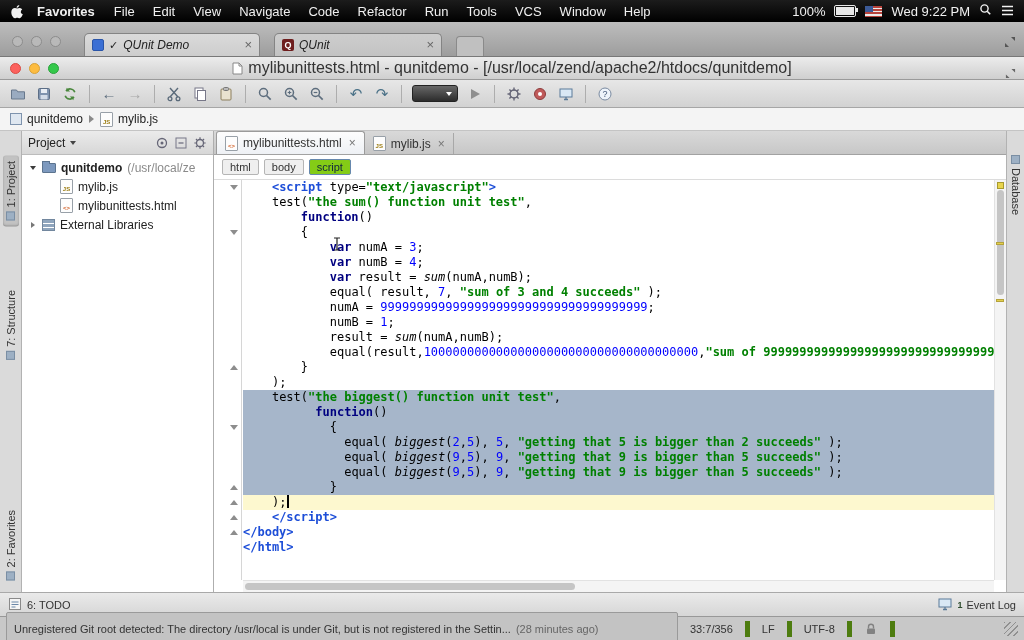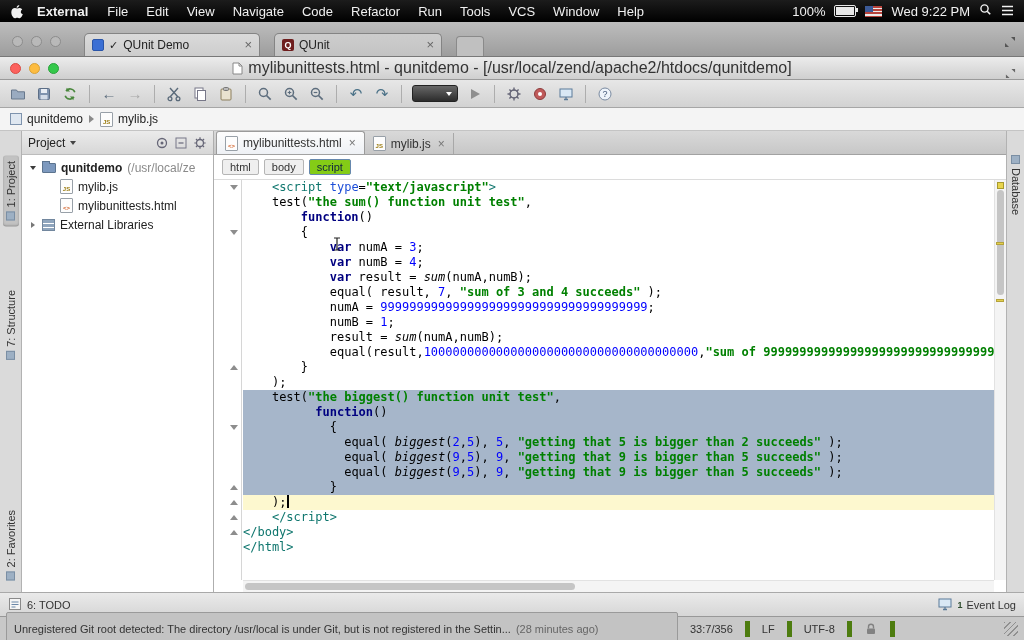--- a/index.html
+++ b/index.html
@@ -25,21 +25,21 @@
   .windots span{width:11px;height:11px;border-radius:50%;background:#b9b9b9;border:1px solid #8c8c8c;box-sizing:border-box;}
   #browser-tabs{position:absolute;left:84px;bottom:0;display:flex;align-items:flex-end;}
   .btab{height:23px;width:168px;display:flex;align-items:center;gap:5px;padding:0 7px;margin-right:14px;
     background:linear-gradient(#cdcdcd,#c3c3c3);border:1px solid #848484;border-bottom:none;
     border-radius:5px 5px 0 0;font-size:12px;color:#222;box-sizing:border-box;}
   .btab.front{background:linear-gradient(#dadada,#cdcdcd);width:176px;}
   .fav{width:12px;height:12px;border-radius:2px;flex:0 0 auto;}
   .fav-doc{background:#3b6fd4;border:1px solid #2a55a8;box-sizing:border-box;}
   .fav-q{background:#6e1d1d;color:#fff;font:bold 9px "Liberation Sans",sans-serif;display:flex;align-items:center;justify-content:center;}
   .tcheck{color:#222;font-size:11px;}
-  .btab-label{flex:1;overflow:hidden;white-space:nowrap;}
+  .btab-label{flex:1;overflow:hidden;white-space:nowrap;font-style:italic;}
   .tclose{color:#666;font-size:13px;line-height:10px;}
   .btab-stub{height:19px;width:26px;background:#c0c0c0;border:1px solid #8a8a8a;border-bottom:none;border-radius:4px 4px 0 0;}
   .expand-corner{position:absolute;right:8px;top:12px;}
   
   .titlebar{height:23px;background:linear-gradient(#ececec,#cfcfcf);border-bottom:1px solid #9a9a9a;
     position:relative;box-sizing:border-box;text-align:center;font-size:16px;color:#333;line-height:22px;}
   .lights{position:absolute;left:10px;top:6px;display:flex;gap:8px;}
   .lights span{width:11px;height:11px;border-radius:50%;box-sizing:border-box;}
   .lt-red{background:#fc615d;border:1px solid #d94c44;}
   .lt-yellow{background:#fdbc40;border:1px solid #d8a238;}
@@ -112,22 +112,22 @@
   
   .codewrap{flex:1;position:relative;overflow:hidden;background:#fff;font-family:"DejaVu Sans Mono",monospace;font-size:12px;}
   .gutter{position:absolute;left:0;top:0;width:28px;bottom:12px;background:#fff;border-right:1px solid #d6d6d6;box-sizing:border-box;}
   .fold{position:absolute;left:16px;}
   .fold-v{width:0;height:0;border-left:4px solid transparent;border-right:4px solid transparent;border-top:5px solid #8d8d8d;}
   .fold-e{width:0;height:0;border-left:4px solid transparent;border-right:4px solid transparent;border-bottom:5px solid #8d8d8d;}
   .code{position:absolute;left:29px;top:0;right:12px;bottom:12px;overflow:hidden;white-space:pre;color:#000;}
   .cl{height:15px;line-height:15px;}
   .cl.sel{background:#a6b6ca;}
   .cl.cur{background:#fdf8cf;}
-  .c-t{color:#0f766e;font-weight:normal;}
-  .c-a{color:#1d4ed8;}
+  .c-t{color:#1d4ed8;font-weight:bold;}
+  .c-a{color:#000000;}
   .c-s{color:#008000;font-weight:bold;}
   .c-k{color:#000080;font-weight:bold;}
   .c-n{color:#0000ff;}
   .c-f{font-style:italic;}
   .caret{display:inline-block;width:2px;height:13px;background:#000;vertical-align:-2px;margin-left:1px;}
   .ibeam{position:absolute;left:119px;top:57px;pointer-events:none;}
   .vs{position:absolute;right:0;top:0;bottom:12px;width:12px;background:#f4f4f4;border-left:1px solid #e2e2e2;box-sizing:border-box;}
   .vs-thumb{position:absolute;left:2px;right:2px;top:10px;height:105px;background:#c5c5c5;border-radius:4px;}
   .stripe-top{position:absolute;right:2px;top:2px;width:7px;height:7px;background:#e8d44d;border:1px solid #a79a2f;box-sizing:border-box;}
   .stripe-mark{position:absolute;right:2px;width:8px;height:3px;background:#e3cf4e;border:1px solid #b5a33a;box-sizing:border-box;}
@@ -153,21 +153,21 @@
 
 <div class="screen">
 
   <div class="menubar">
     <span class="apple">
         <svg width="13" height="15" viewBox="0 0 13 15">
           <path d="M10.8 8.1c0-1.7 1.4-2.5 1.4-2.5S11.3 4 9.6 4c-1 0-1.7.5-2.3.5C6.6 4.5 5.8 4 4.9 4 3 4 1.3 5.6 1.3 8.2c0 2.9 2 6 3.6 6 .7 0 1.3-.5 2.3-.5 1 0 1.5.5 2.3.5 1.5 0 3-2.7 3.3-3.9-1.4-.5-2-1.3-2-2.2z" fill="#f2f2f2"></path>
           <path d="M8.6 2.8C9.3 2 9.3 1 9.3 1s-1.2.1-2 1c-.7.8-.7 1.8-.7 1.8s1.3 0 2-1z" fill="#f2f2f2"></path>
         </svg>
       </span>
-    <span class="appname">External</span>
+    <span class="appname">Favorites</span>
     <div id="menu-items">
         <span class="menu-item">File</span>
         <span class="menu-item">Edit</span>
         <span class="menu-item">View</span>
         <span class="menu-item">Navigate</span>
         <span class="menu-item">Code</span>
         <span class="menu-item">Refactor</span>
         <span class="menu-item">Run</span>
         <span class="menu-item">Tools</span>
         <span class="menu-item">VCS</span>

